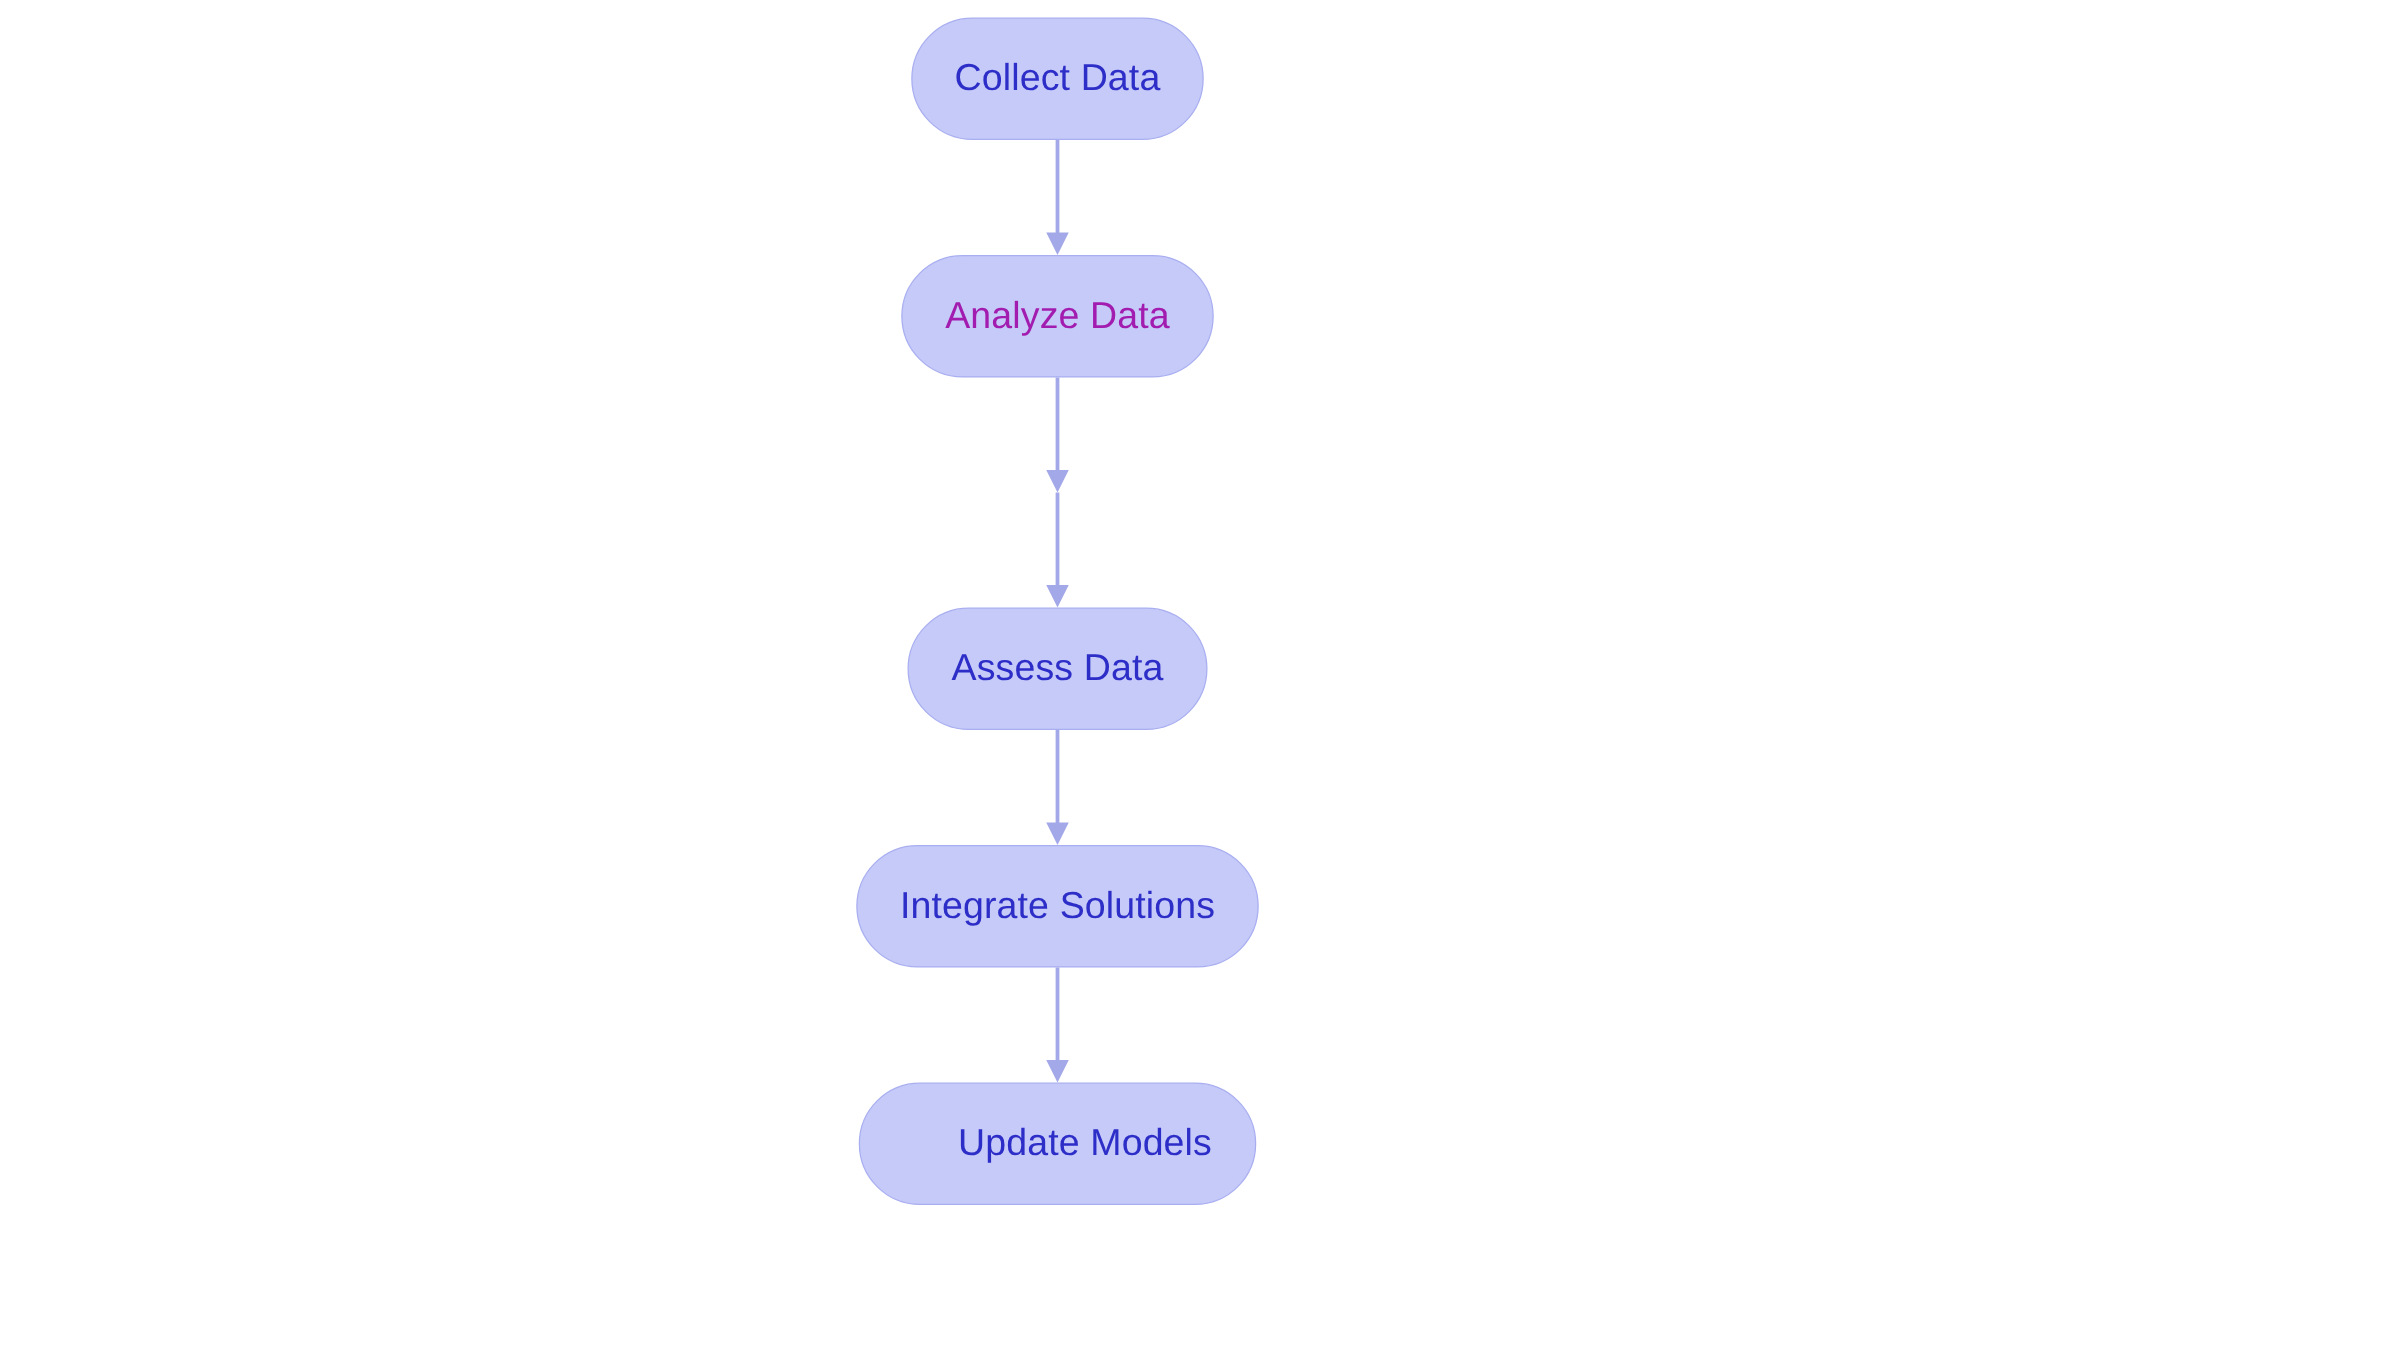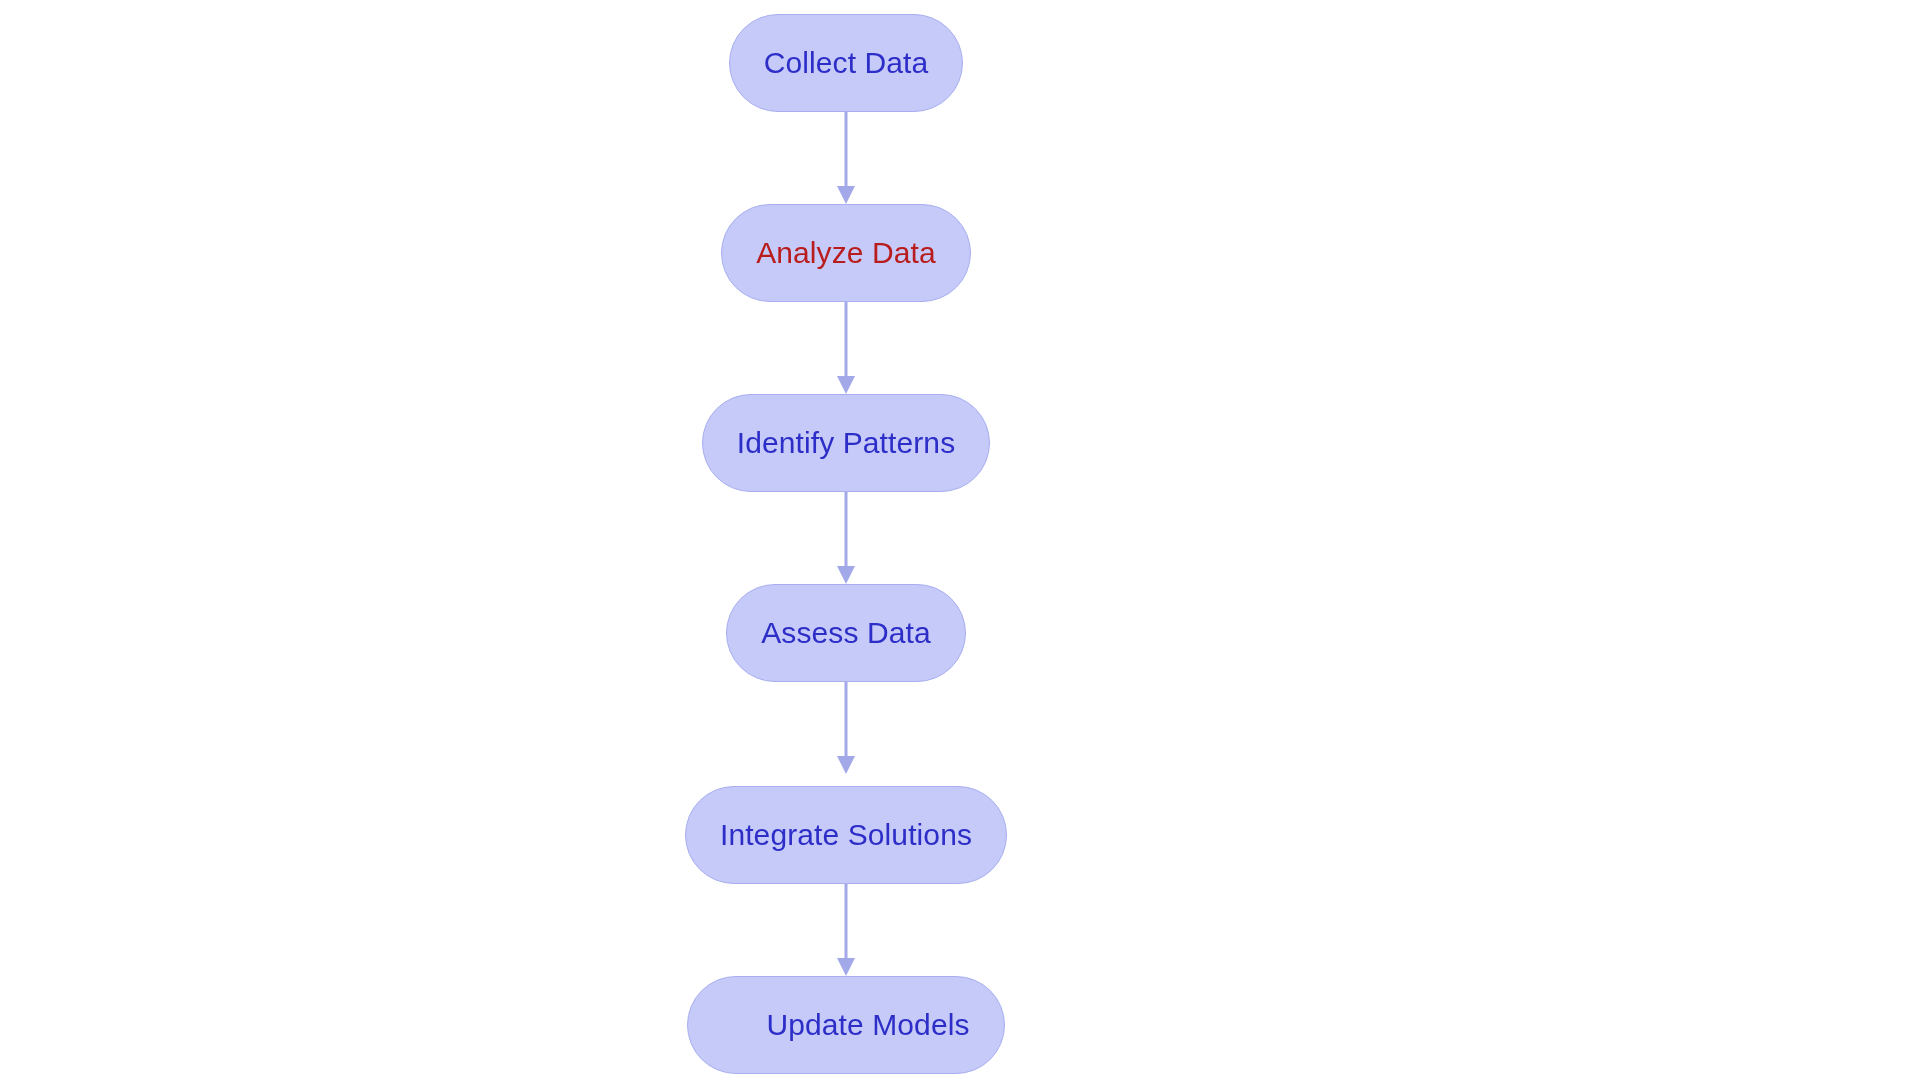--- a/index.html
+++ b/index.html
@@ -91,47 +91,44 @@
     <div class="flow-node" style="background: rgb(197, 202, 249); border-color: rgb(168, 174, 240);">
       <span class="node-label" style="color: rgb(45, 45, 199);">Collect Data</span>
     </div>
 
     <div class="flow-connector">
       <div class="conn-line" style="background: rgb(163, 168, 232);"></div>
       <div class="conn-arrowhead" style="border-top-color: rgb(163, 168, 232);"></div>
     </div>
 
     <div class="flow-node" style="background: rgb(197, 202, 249); border-color: rgb(168, 174, 240);">
-      <span class="node-label" style="color: #b91c1c;">Analyze Data</span>
+      <span class="node-label" style="color: #a21caf;">Analyze Data</span>
     </div>
 
     <div class="flow-connector">
       <div class="conn-line" style="background: rgb(163, 168, 232);"></div>
       <div class="conn-arrowhead" style="border-top-color: rgb(163, 168, 232);"></div>
     </div>
 
-    <div class="flow-node" style="background: rgb(197, 202, 249); border-color: rgb(168, 174, 240);">
-      <span class="node-label" style="color: rgb(45, 45, 199);">Identify Patterns</span>
-    </div>
 
     <div class="flow-connector">
       <div class="conn-line" style="background: rgb(163, 168, 232);"></div>
       <div class="conn-arrowhead" style="border-top-color: rgb(163, 168, 232);"></div>
     </div>
 
     <div class="flow-node" style="background: rgb(197, 202, 249); border-color: rgb(168, 174, 240);">
       <span class="node-label" style="color: rgb(45, 45, 199);">Assess Data</span>
     </div>
 
     <div class="flow-connector">
       <div class="conn-line" style="background: rgb(163, 168, 232);"></div>
       <div class="conn-arrowhead" style="border-top-color: rgb(163, 168, 232);"></div>
     </div>
 
-    <div class="flow-node" style="background: rgb(197, 202, 249); border-color: rgb(168, 174, 240); margin-top: 12px;">
+    <div class="flow-node" style="background: rgb(197, 202, 249); border-color: rgb(168, 174, 240);">
       <span class="node-label" style="color: rgb(45, 45, 199);">Integrate Solutions</span>
     </div>
 
     <div class="flow-connector">
       <div class="conn-line" style="background: rgb(163, 168, 232);"></div>
       <div class="conn-arrowhead" style="border-top-color: rgb(163, 168, 232);"></div>
     </div>
 
     <div class="flow-node" style="background: rgb(197, 202, 249); border-color: rgb(168, 174, 240);">
       <span class="node-label" style="color: rgb(45, 45, 199); margin-left: 44px;">Update Models</span>

